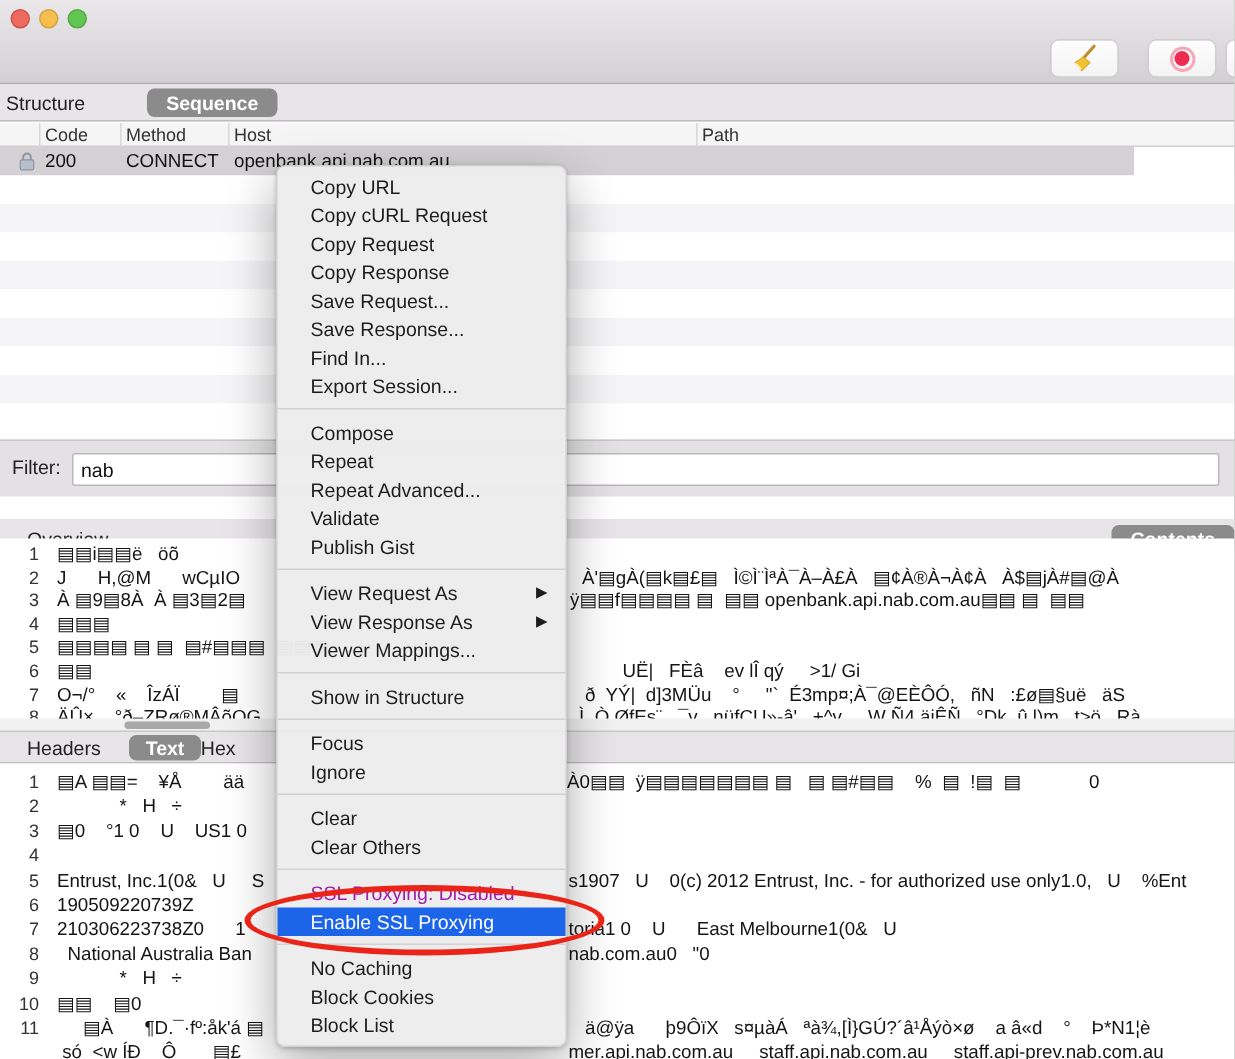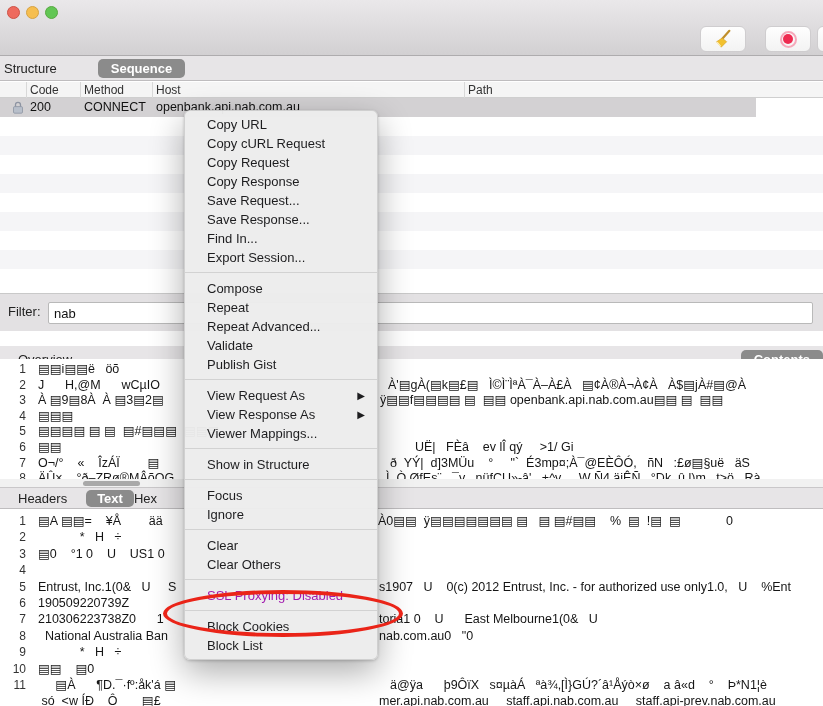--- a/index.html
+++ b/index.html
@@ -221,20 +221,22 @@
       <div class="menu-sep"></div>
       <div class="menu-item"><span>Show in Structure</span></div>
       <div class="menu-sep"></div>
       <div class="menu-item"><span>Focus</span></div>
       <div class="menu-item"><span>Ignore</span></div>
       <div class="menu-sep"></div>
       <div class="menu-item"><span>Clear</span></div>
       <div class="menu-item"><span>Clear Others</span></div>
       <div class="menu-sep"></div>
       <div class="menu-item disabled"><span>SSL Proxying: Disabled</span></div>
-      <div class="menu-sep"></div>
+      <div class="menu-item highlighted"><span>Enable SSL Proxying</span></div>
+      <div class="menu-sep"></div>
+      <div class="menu-item"><span>No Caching</span></div>
       <div class="menu-item"><span>Block Cookies</span></div>
       <div class="menu-item"><span>Block List</span></div>
     </div>
 
   <div class="annotation-oval"></div>
 
 </div>
 
 </body></html>

